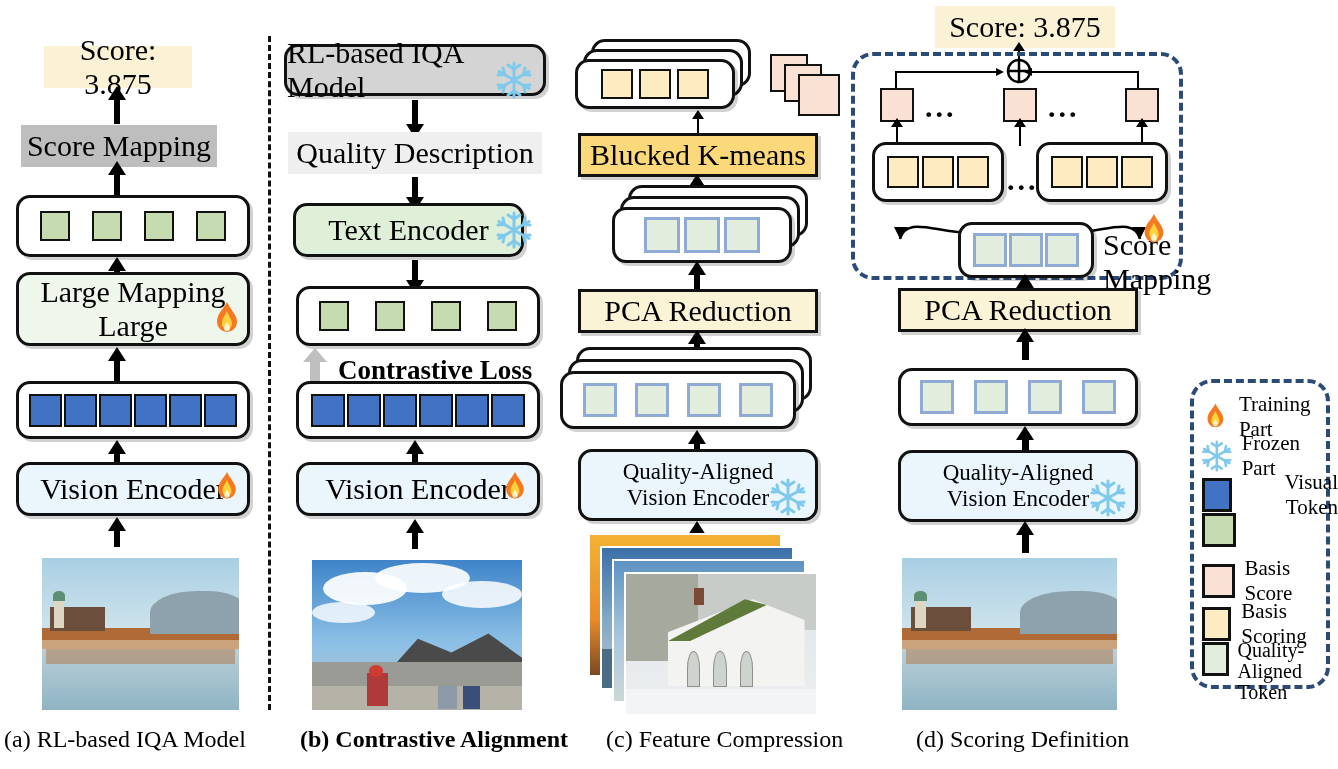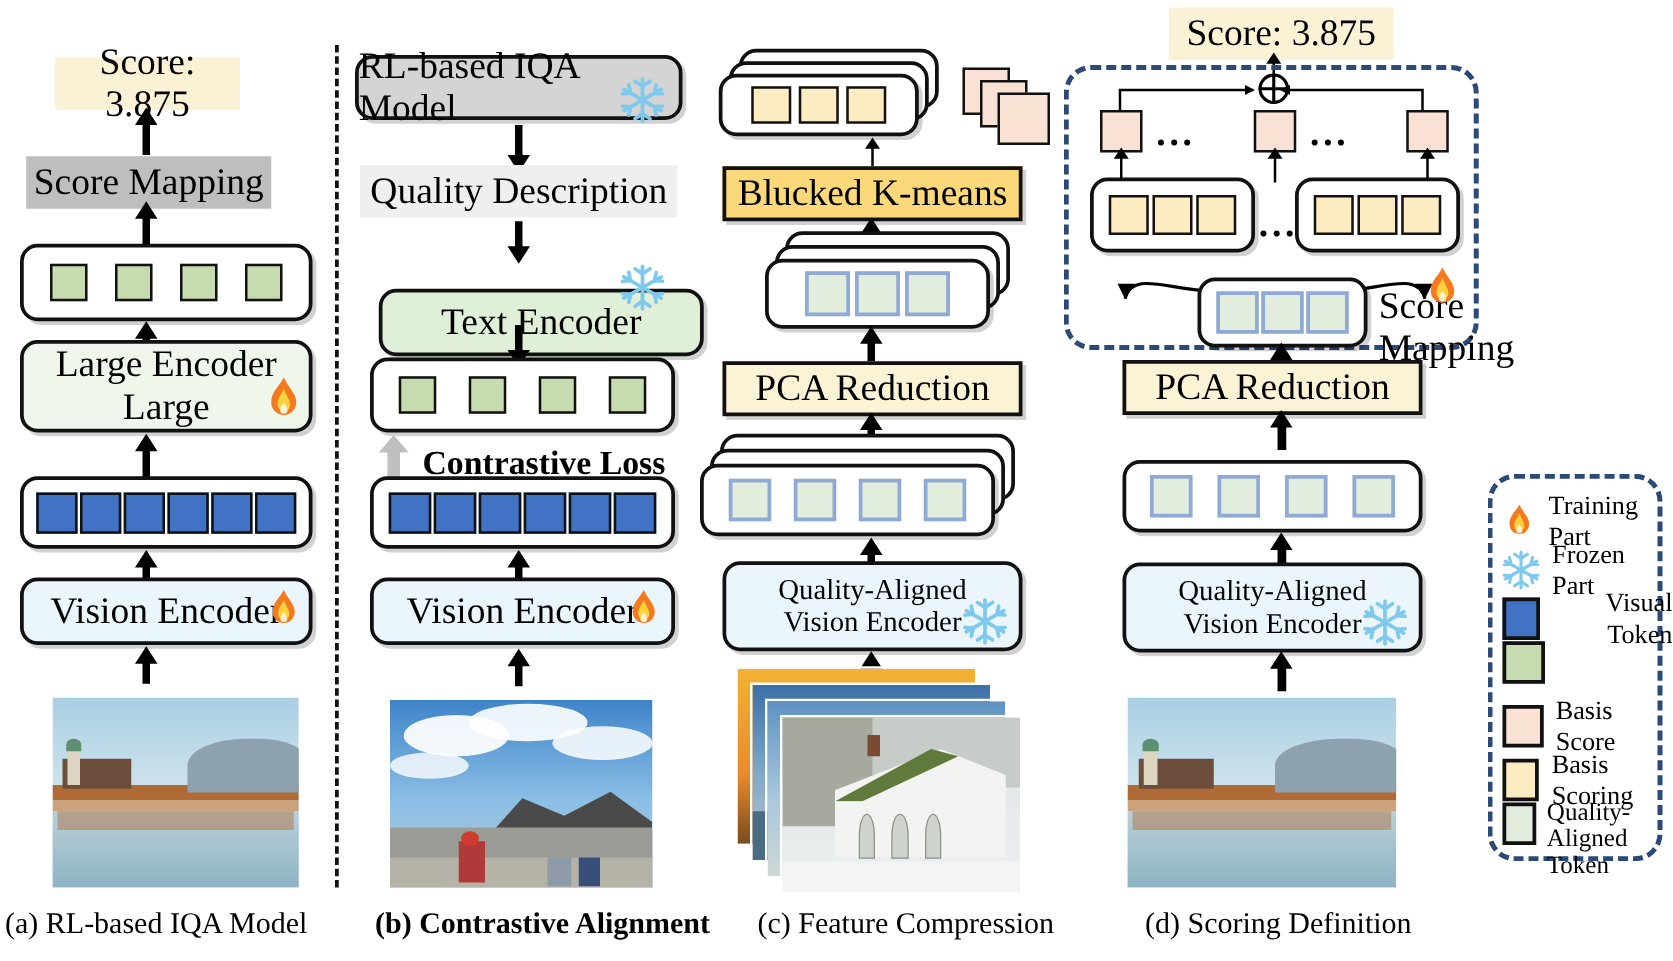--- a/index.html
+++ b/index.html
@@ -60,21 +60,21 @@
     <span class="tok tok-green" style="width:30px;height:30px;"></span>
     <span class="tok tok-green" style="width:30px;height:30px;"></span>
     <span class="tok tok-green" style="width:30px;height:30px;"></span>
     <span class="tok tok-green" style="width:30px;height:30px;"></span>
   </div>
 </div>
 <div class="ashaft" style="left:114px;top:266px;width:6px;height:25px;"></div>
 <div class="ahead" style="left:108px;top:257px;"></div>
 
 <div class="rbox" style="left:16px;top:272px;width:234px;height:74px;background:#EFF6EC;flex-direction:column;">
-  <span class="lbl">Large Encoder</span>
+  <span class="lbl">Large Mapping</span>
   <span class="lbl">Large</span>
 </div>
 <svg class="abs" style="left:210px;top:300px;" width="34" height="38" viewBox="0 0 34 38">
   <path d="M17 2 C13 10 7 13 7 22 a10 10 0 0 0 20 0 C27 15 22 12 17 2 Z" fill="#F5791F"></path>
   <path d="M17 11 C15 16 12 18 12 24 a5 5 0 0 0 10 0 C22 19 19 17 17 11 Z" fill="#FDD23C"></path>
   <path d="M17 22 c-2 3 -3 4 -3 6 a3 3 0 0 0 6 0 c0 -2 -1 -3 -3 -6 Z" fill="#FFF3D0"></path>
 </svg>
 
 <div class="ashaft" style="left:114px;top:355px;width:6px;height:28px;"></div>
 <div class="ahead" style="left:108px;top:347px;"></div>
@@ -142,21 +142,21 @@
 </svg>
 <div class="ashaft" style="left:412px;top:100px;width:6px;height:26px;"></div>
 <div class="ahead-dn" style="left:406px;top:124px;"></div>
 
 <div class="flatbox" style="left:288px;top:132px;width:254px;height:42px;background:#EFEFEF;">
   <span class="lbl">Quality Description</span>
 </div>
 <div class="ashaft" style="left:412px;top:177px;width:6px;height:22px;"></div>
 <div class="ahead-dn" style="left:406px;top:197px;"></div>
 
-<div class="rbox" style="left:303px;top:203px;width:260px;height:54px;background:#DFEFD8;margin-top:28px;">
+<div class="rbox" style="left:293px;top:203px;width:231px;height:54px;background:#DFEFD8;">
   <span class="lbl">Text Encoder</span>
 </div>
 <svg class="abs" style="left:494px;top:210px;" width="40" height="40" viewBox="0 0 40 40">
   <g stroke="#7FC9EC" stroke-width="3" stroke-linecap="round">
     <line x1="20" y1="3" x2="20" y2="37"></line>
       <line x1="5" y1="11.5" x2="35" y2="28.5"></line>
     <line x1="5" y1="28.5" x2="35" y2="11.5"></line>
     <line x1="20" y1="9" x2="14" y2="5"></line>
       <line x1="20" y1="9" x2="26" y2="5"></line>
     <line x1="20" y1="31" x2="14" y2="35"></line>

